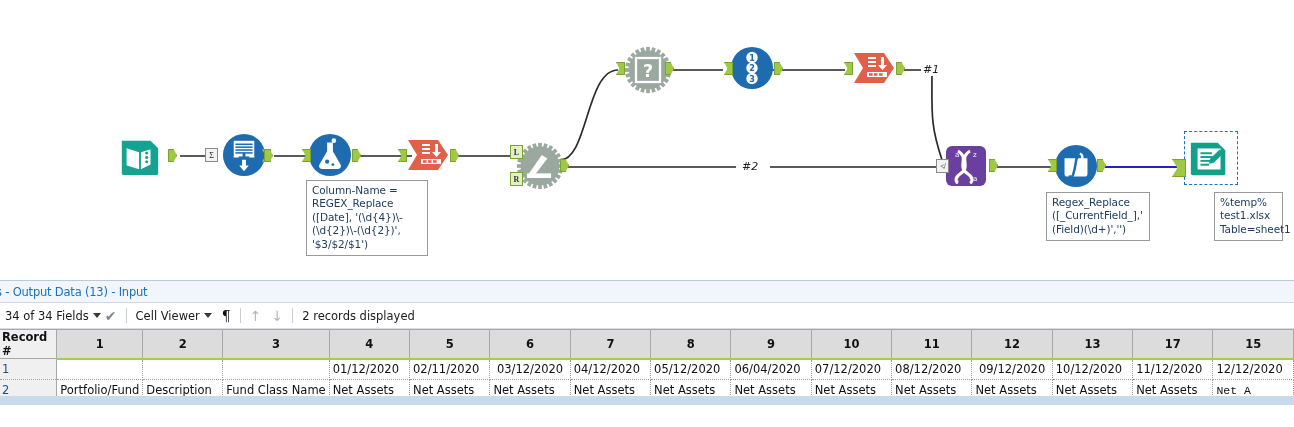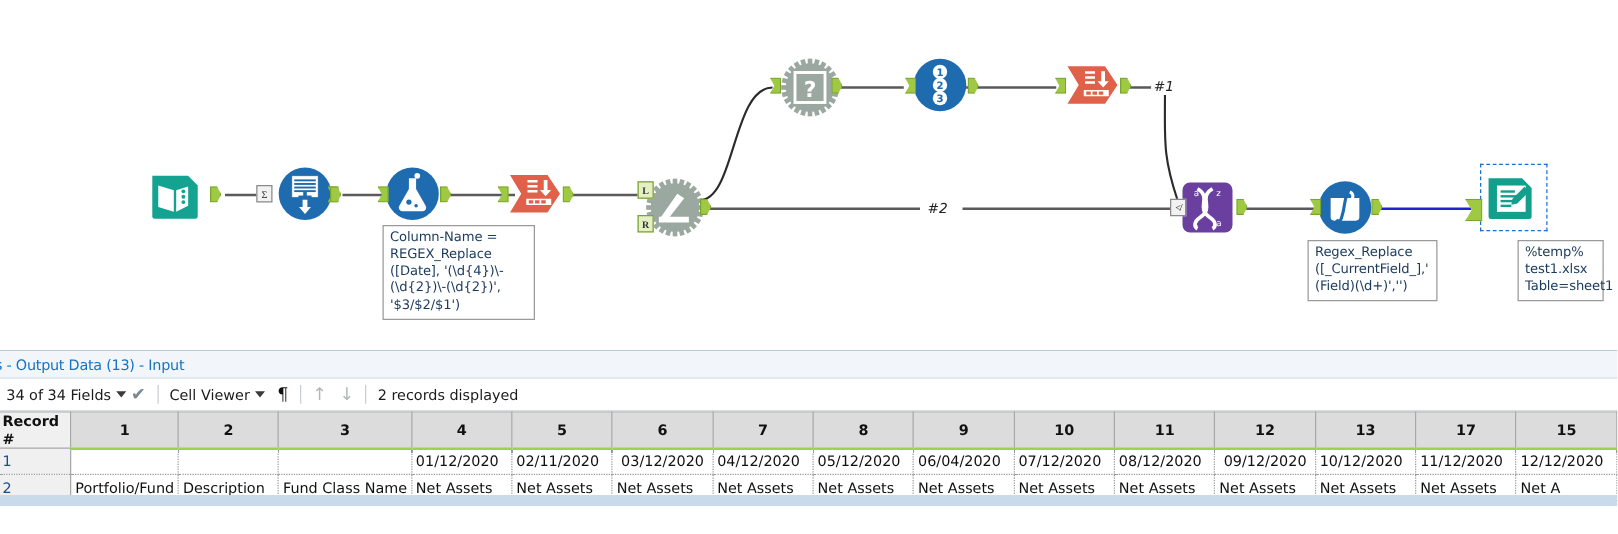--- a/index.html
+++ b/index.html
@@ -553,20 +553,20 @@
               <td style="width: 86px;">Net Assets</td>
               <td style="width: 86px;">Net Assets</td>
               <td style="width: 86px;">Net Assets</td>
               <td style="width: 86px;">Net Assets</td>
               <td style="width: 86px;">Net Assets</td>
               <td style="width: 86px;">Net Assets</td>
               <td style="width: 86px;">Net Assets</td>
               <td style="width: 86px;">Net Assets</td>
               <td style="width: 86px;">Net Assets</td>
               <td style="width: 86px;">Net Assets</td>
-              <td style="width: 86px;">Net A</td>
+              <td style="width: 86px; font-family: Liberation Mono, monospace;">Net A</td>
             </tr>
           </tbody>
         </table>
       <div class="blue-strip"></div>
     </div>
   </div>
 </div>
 
 </body></html>

